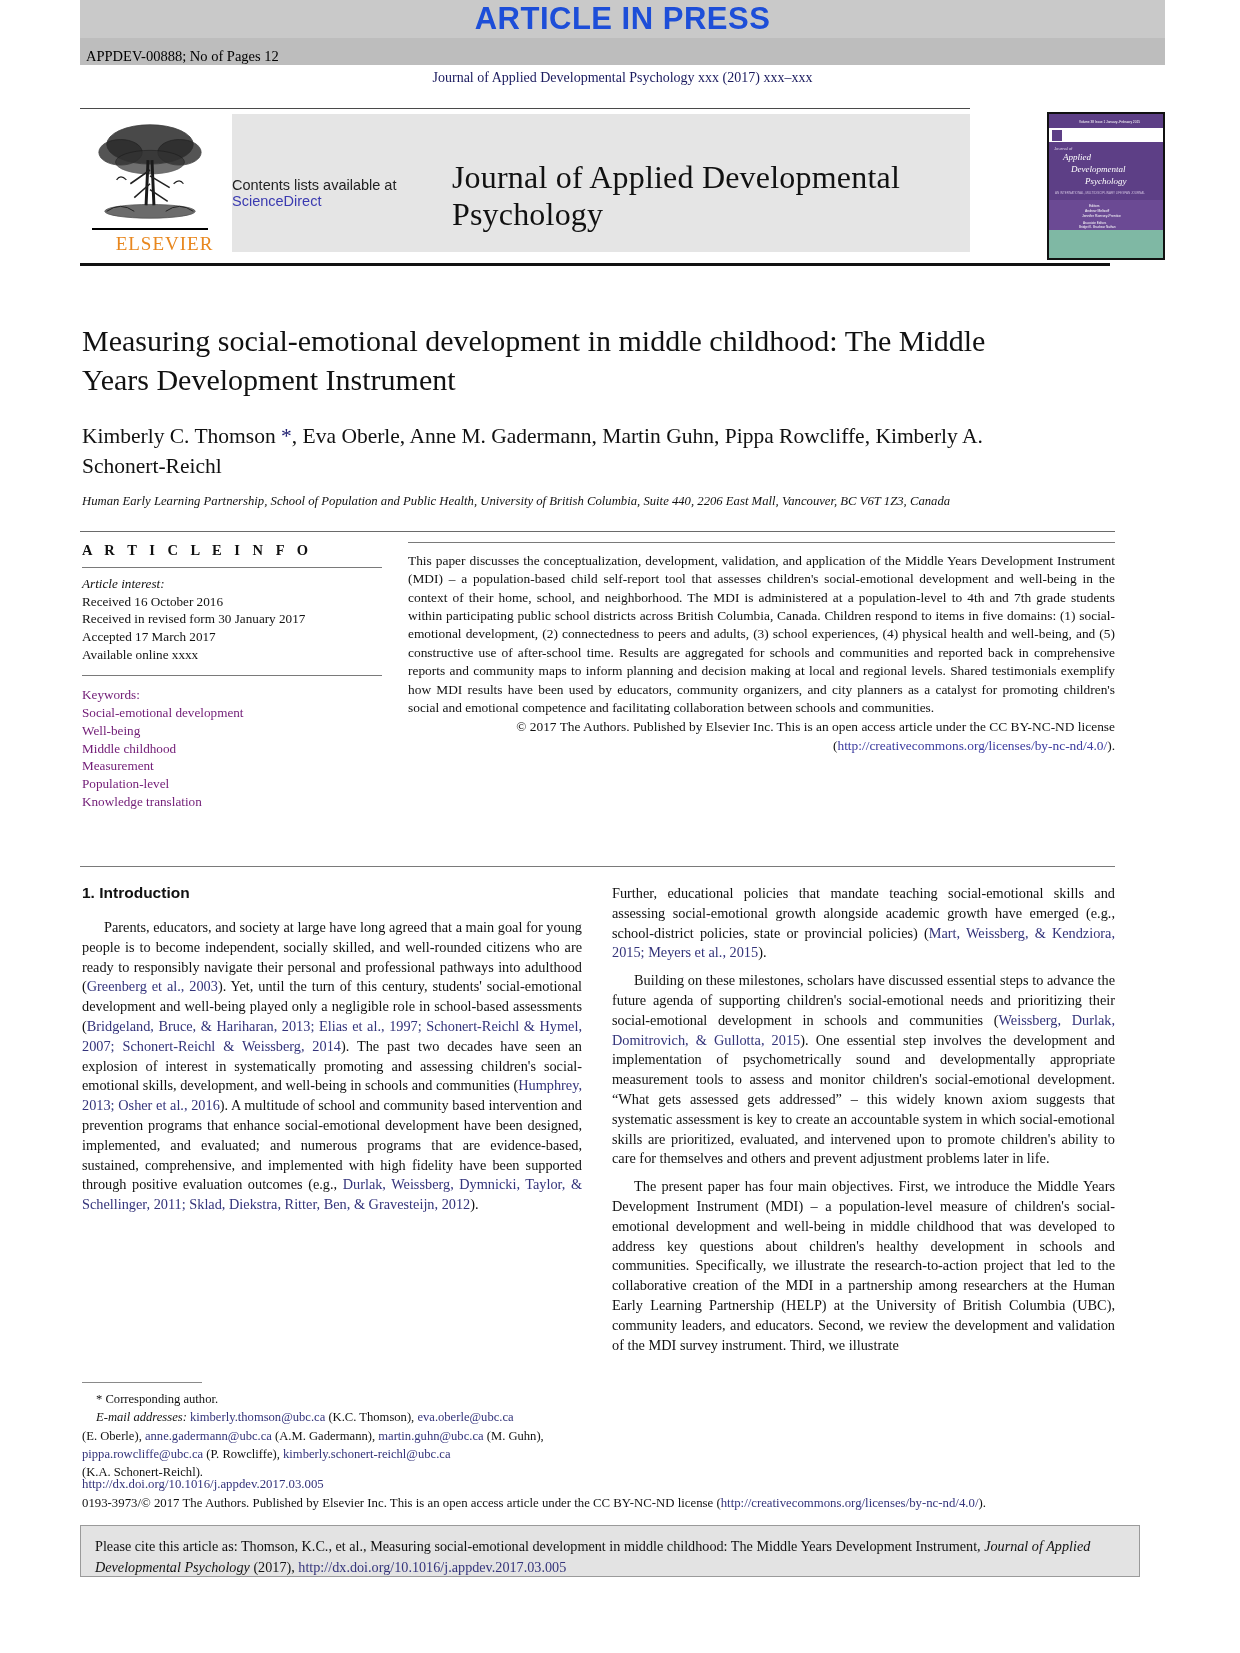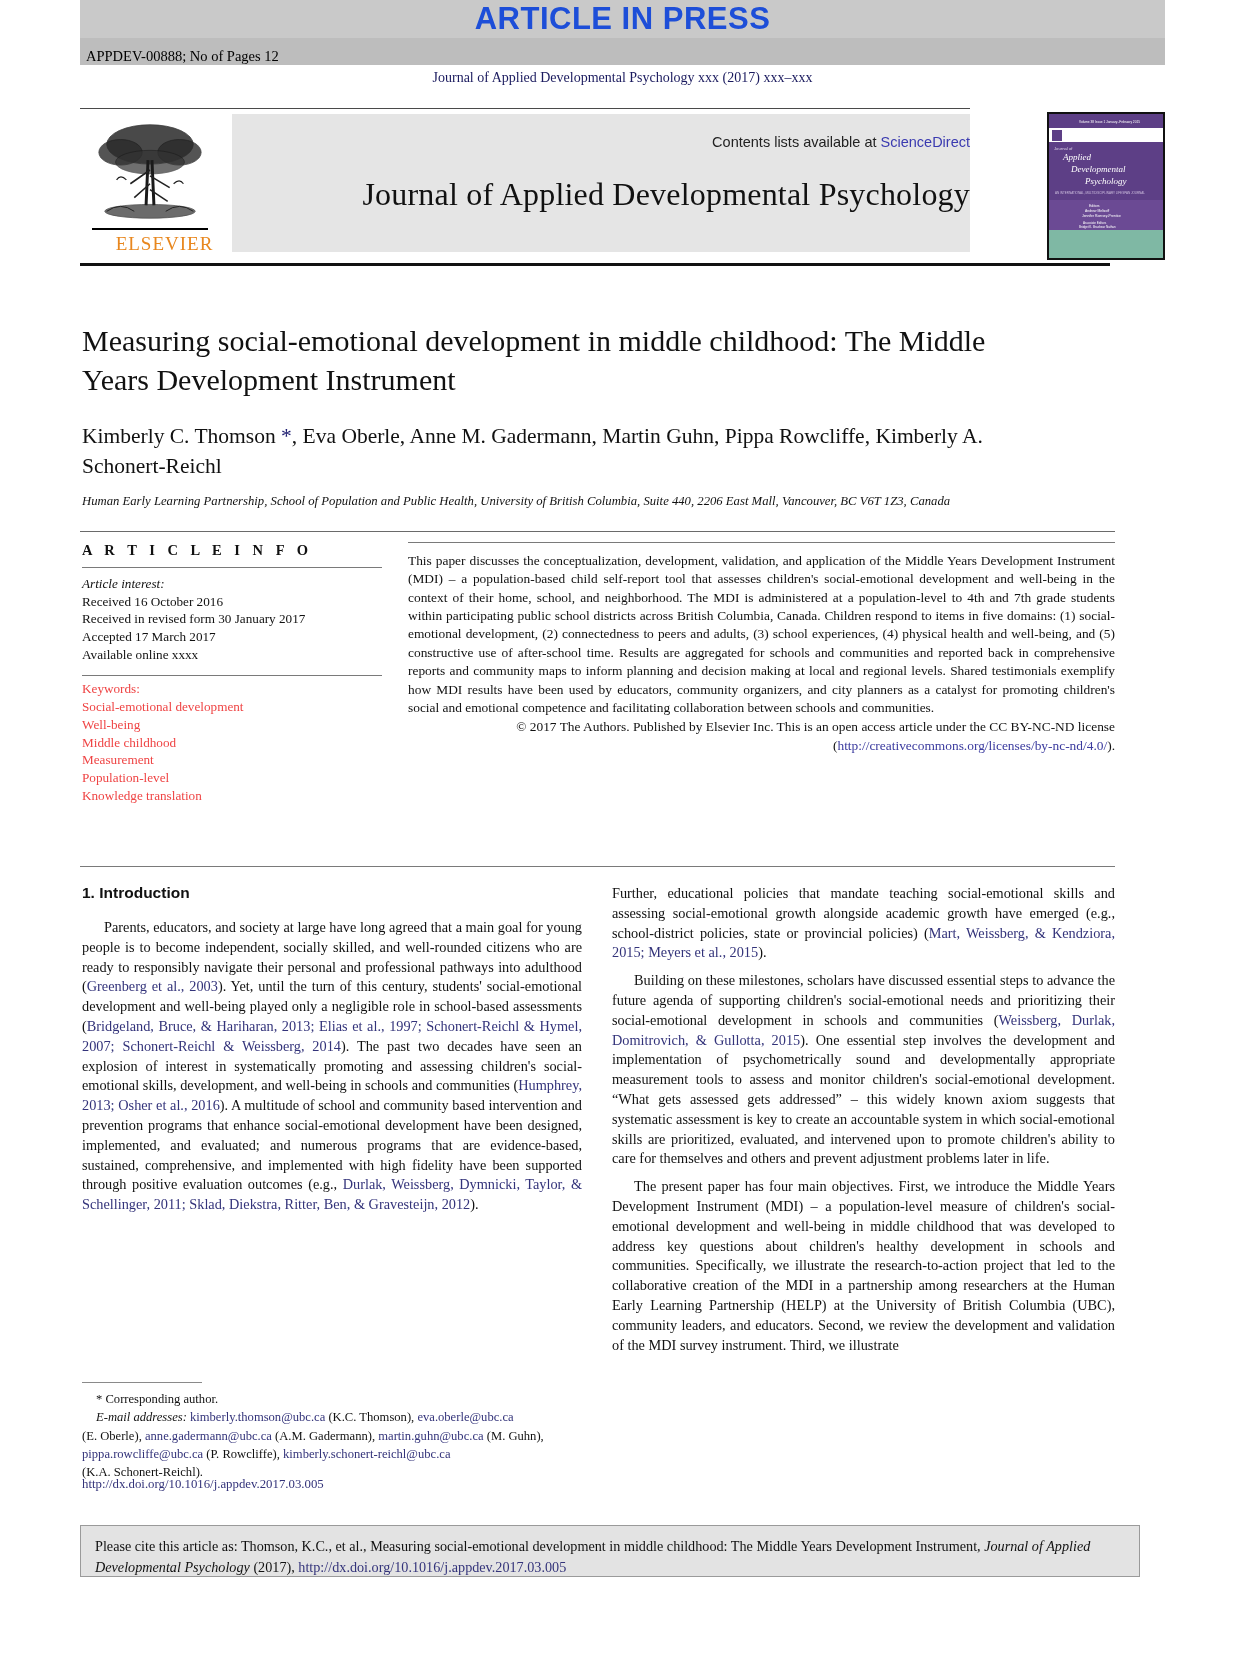--- a/index.html
+++ b/index.html
@@ -73,21 +73,21 @@
     margin-top: 1px;
     margin-left: 29px;
   }
   .elsevier-rule {
     width: 116px; border-top: 2px solid #000; margin-top: 2px; margin-bottom: 2px;
   }
   .contents-box {
     position: absolute; left: 152px; top: 6px;
     width: 738px; height: 138px;
     background: #e5e5e5;
-    display: flex; flex-direction: column; align-items: flex-end;
+    display: flex; align-items: center;
   }
   .contents-line {
     margin-top: 20px;
     font-family: "Liberation Sans", sans-serif;
     font-size: 14.5px;
     color: #222;
   }
   .contents-line .sd-link { color: #3a3ab0; }
   .journal-name {
     margin-top: 26px;
@@ -140,21 +140,21 @@
     font-weight: bold;
     font-size: 14.5px;
     letter-spacing: 4.5px;
     color: #111;
     padding-top: 8px;
   }
   .thin-rule { border-top: 1px solid #7a7a7a; margin-top: 8px; }
   .info-group { margin-top: 7px; font-size: 13.2px; line-height: 1.34; color: #111; }
   .info-group .ital { font-style: italic; }
   .info-sep { border-top: 1px solid #7a7a7a; margin-top: 12px; }
-  .kw-group { margin-top: 4px; font-size: 13.2px; line-height: 1.34; color: #ef4444; }
+  .kw-group { margin-top: 10px; font-size: 13.2px; line-height: 1.34; color: #701a75; }
 
   .abstract-body {
     margin-top: 9px;
     font-size: 13.4px; line-height: 1.37; color: #111;
     text-align: justify;
   }
   .abstract-copyright {
     margin-top: 1px;
     font-size: 13.4px; line-height: 1.37; color: #111;
     text-align: right;
@@ -349,17 +349,18 @@
     <span>(E. Oberle), </span><span class="email">anne.gadermann@ubc.ca</span><span> (A.M. Gadermann), </span><span class="email">martin.guhn@ubc.ca</span><span> (M. Guhn), </span>
   </div>
   <div class="fn-line">
     <span class="email">pippa.rowcliffe@ubc.ca</span><span> (P. Rowcliffe), </span><span class="email">kimberly.schonert-reichl@ubc.ca</span>
   </div>
   <div class="fn-line">(K.A. Schonert-Reichl).</div>
 </div>
 
 <div class="doi-block">
   <div><span class="doi-link">http://dx.doi.org/10.1016/j.appdev.2017.03.005</span></div>
+  <div><span>0193-3973/© 2017 The Authors. Published by Elsevier Inc. This is an open access article under the CC BY-NC-ND license (</span><span class="doi-link">http://creativecommons.org/licenses/by-nc-nd/4.0/</span><span>).</span></div>
 </div>
 
 <div class="cite-box">
   <div class="cite-text"><span>Please cite this article as: Thomson, K.C., et al., Measuring social-emotional development in middle childhood: The Middle Years Development Instrument, </span><span class="ital">Journal of Applied Developmental Psychology</span><span> (2017), </span><span class="doi-link">http://dx.doi.org/10.1016/j.appdev.2017.03.005</span></div>
 </div>
 
 </body></html>

